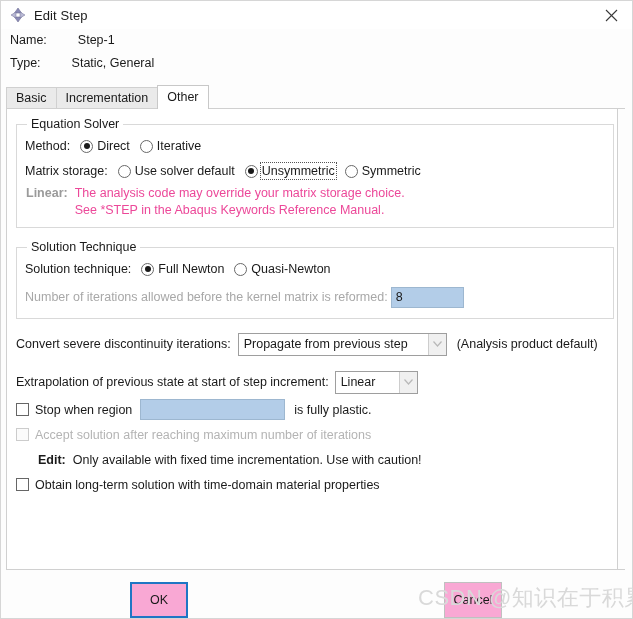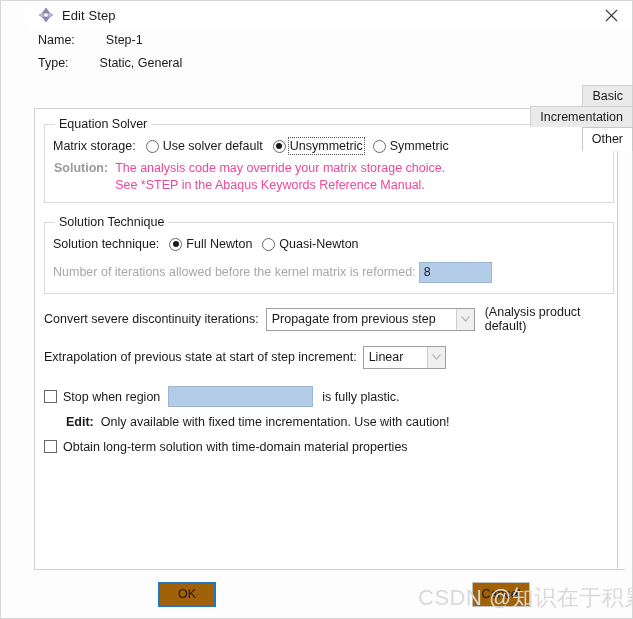--- a/index.html
+++ b/index.html
@@ -17,21 +17,20 @@
     position: relative;
   }
   .dialog {
     position: absolute;
     inset: 0;
     background: #fdfdfd;
     border: 1px solid #d6d6d6;
     box-sizing: border-box;
     display: flex;
     flex-direction: column;
-    padding-left: 28px;
   }
 
   
   .titlebar {
     height: 28px;
     min-height: 28px;
     background: #ffffff;
     display: flex;
     align-items: center;
     padding: 0 0 0 9px;
@@ -79,21 +78,20 @@
 
   
   .tabs {
     display: flex;
     align-items: flex-end;
     padding-left: 5px;
     margin-top: 6px;
     height: 23px;
     position: relative;
     z-index: 2;
-    flex-direction: column;
   }
   .tab {
     height: 21px;
     line-height: 21px;
     padding: 0 9px;
     font-size: 12.5px;
     background: #eaeaea;
     border: 1px solid #d0d0d0;
     border-bottom: none;
     color: #1a1a1a;
@@ -283,23 +281,23 @@
   
   .footer {
     height: 48px;
     min-height: 48px;
     background: #fdfdfd;
     position: relative;
   }
   .btn {
     position: absolute;
     top: 12px;
-    height: 25px;
+    height: 36px;
     width: 58px;
-    background: #a16207;
+    background: #f9a8d4;
     border: 1px solid #c0c0c0;
     font-size: 12.5px;
     font-family: "Liberation Sans", sans-serif;
     color: #1a1a1a;
     box-sizing: border-box;
     text-align: center;
     line-height: 23px;
     cursor: default;
     padding: 0;
   }
@@ -359,39 +357,50 @@
     <div class="tab">Incrementation</div>
     <div class="tab active">Other</div>
   </div>
 
   <div class="tabbody">
     <div class="body-right-edge"></div>
 
     <fieldset class="group">
       <legend>Equation Solver</legend>
 
+      <div class="row">
+        <span class="rowlabel">Method:</span>
+        <span class="radio">
+          <span class="rad on"></span>
+          <span class="lbl">Direct</span>
+        </span>
+        <span class="radio">
+          <span class="rad"></span>
+          <span class="lbl">Iterative</span>
+        </span>
+      </div>
 
       <div class="row">
         <span class="rowlabel">Matrix storage:</span>
         <span class="radio">
           <span class="rad"></span>
           <span class="lbl">Use solver default</span>
         </span>
         <span class="radio focused">
           <span class="rad on"></span>
           <span class="lbl">Unsymmetric</span>
         </span>
         <span class="radio">
           <span class="rad"></span>
           <span class="lbl">Symmetric</span>
         </span>
       </div>
 
       <div class="warn">
-        <span class="warn-key">Solution:</span>
+        <span class="warn-key">Linear:</span>
         <span class="warn-lines">
           <span>The analysis code may override your matrix storage choice.</span><br>
           <span>See *STEP in the Abaqus Keywords Reference Manual.</span>
         </span>
       </div>
     </fieldset>
 
     <fieldset class="group" style="margin-top:12px">
       <legend>Solution Technique</legend>
 
@@ -432,27 +441,31 @@
       <span class="sel" id="extrap-select" style="margin-left:6px">
         <span class="seltext">Linear</span>
         <span class="arrow">
           <svg width="9" height="6" viewBox="0 0 9 6">
               <path d="M0.5 0.5 L4.5 5 L8.5 0.5" fill="none" stroke="#b8b8b8" stroke-width="1.2"></path>
             </svg>
         </span>
       </span>
     </div>
 
-    <div class="cbrow" style="margin-top:12px">
+    <div class="cbrow" style="margin-top:0">
       <span class="cb"></span>
       <span class="cbtext">Stop when region</span>
       <span class="bluefield" id="region-field"></span>
       <span class="cbtext">is fully plastic.</span>
     </div>
 
+    <div class="cbrow">
+      <span class="cb disabled"></span>
+      <span class="cbtext dim">Accept solution after reaching maximum number of iterations</span>
+    </div>
 
     <div class="note">
       <b>Edit:</b>
       <span>Only available with fixed time incrementation. Use with caution!</span>
     </div>
 
     <div class="cbrow">
       <span class="cb"></span>
       <span class="cbtext">Obtain long-term solution with time-domain material properties</span>
     </div>

